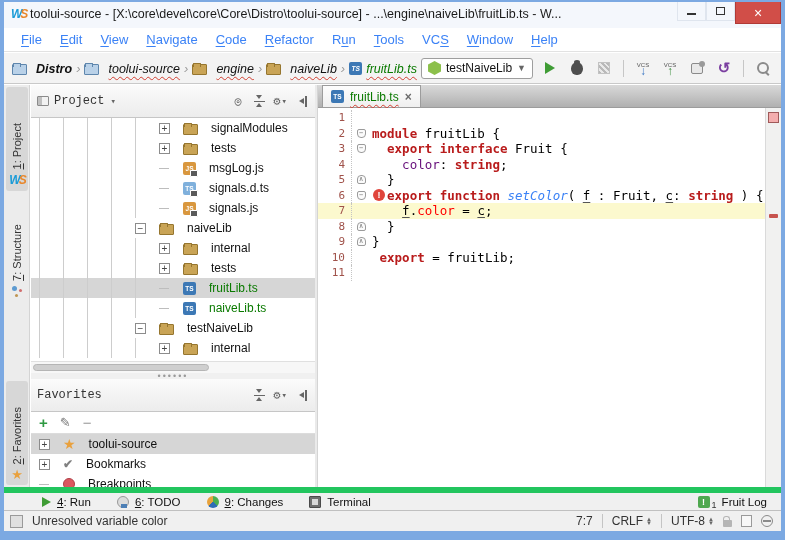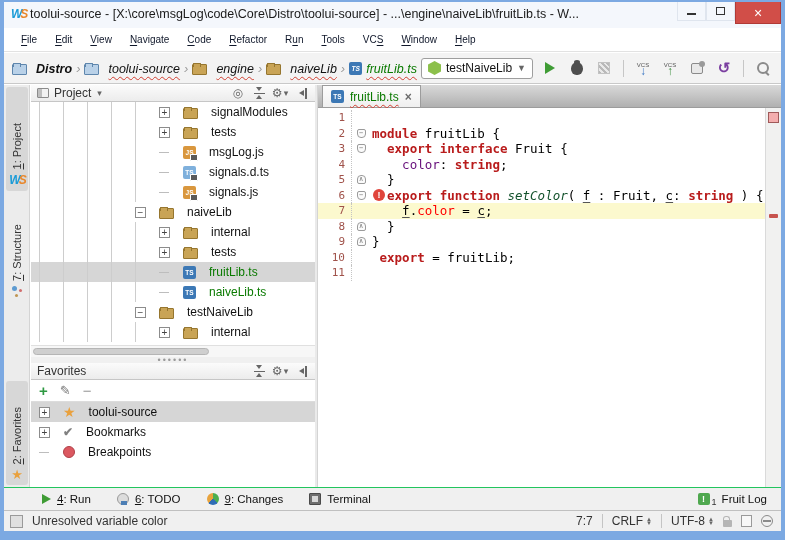--- a/index.html
+++ b/index.html
@@ -16,21 +16,21 @@
   #title-text { position:absolute; left:26px; top:5px; font-size:12.5px; color:#1a1a1a; white-space:nowrap; }
   #titlebar .ws-logo { position:absolute; left:7px; top:5px; }
   #win-controls { position:absolute; right:0; top:0; display:flex; }
   .win-btn { width:29px; height:19px; display:flex; align-items:center; justify-content:center; background:#f4f7fc; border:1px solid #dfe5ee; border-top:none; }
   .glyph-min { width:9px; height:2px; background:#333; margin-top:6px; }
   .glyph-max { width:9px; height:8px; border:1.5px solid #333; }
   #close-btn { width:46px; height:22px; background:#d14e48; border:1px solid #b03a36; border-top:none; color:#fff; font-size:14px; display:flex; align-items:center; justify-content:center; }
 
   
   #menubar { position:absolute; left:0; top:26px; right:0; height:24px; background:#ffffff; border-bottom:1px solid #e2e2e2; display:flex; align-items:center; padding-left:8px; }
-  .menu-item { padding:3px 9px; font-size:10px; color:#0f172a; }
+  .menu-item { padding:3px 9px; font-size:13px; color:#3b82f6; }
   .menu-item u { text-underline-offset:2px; }
 
   
   #navbar { position:absolute; left:0; top:51px; right:0; height:31px; background:#f3f3f3; border-bottom:1px solid #c9c9c9; display:flex; align-items:center; padding:0 8px; }
   #crumbs { display:flex; align-items:flex-end; gap:2px; flex:1; min-width:0;font-style:italic; }
   .crumb { display:flex; align-items:center; gap:4px; }
   .crumb-label { font-size:12.5px; color:#111; white-space:nowrap; }
   .crumb-label.bold { font-weight:bold; }
   .crumb-label.wavy { text-decoration:underline wavy #d23f31; text-decoration-thickness:1px; text-underline-offset:3px; }
   .crumb-label.green { color:#0a7a00; }
@@ -65,21 +65,21 @@
   #tool-strip { position:absolute; left:0; top:0; width:26px; height:100%; background:#ececec; border-right:1px solid #d4d4d4; }
   .strip-tab { position:absolute; left:2px; width:22px; border-radius:3px; display:flex; flex-direction:column; align-items:center; justify-content:flex-end; padding:4px 0; gap:4px; }
   .strip-tab.active { background:#d7d7d7; }
   .vlabel { writing-mode:vertical-rl; transform:rotate(180deg); font-size:11px; color:#333; white-space:nowrap; }
   .icon-structure { width:12px; height:12px; position:relative; }
   .icon-structure::before { content:""; position:absolute; left:1px; top:1px; width:5px; height:5px; border-radius:50%; background:#5e9bd1; box-shadow:6px 2px 0 -1px #d16e6e, 2px 7px 0 -1px #c09553; }
   .icon-star-sm { color:#e9a13e; font-size:13px; line-height:13px; }
 
   
   #left-col { position:absolute; left:27px; top:0; width:284px; height:100%; background:#fff; }
-  .panel-header { height:16px; background:linear-gradient(#fbfbfb,#ececec); border-bottom:1px solid #c6c6c6; display:flex; align-items:center; padding:8px 6px; gap:5px; }
+  .panel-header { height:16px; background:linear-gradient(#fbfbfb,#ececec); border-bottom:1px solid #c6c6c6; display:flex; align-items:center; padding:16px 6px; gap:5px;font-family:Liberation Mono, monospace; }
   .panel-title { font-size:12px; color:#333; flex:0 0 auto; }
   .ph-spacer { flex:1; }
   .ph-ic { width:16px; height:16px; display:flex; align-items:center; justify-content:center; color:#666; font-size:12px; }
   .icon-panel-glyph { width:12px; height:10px; border:1px solid #8b8b8b; background:linear-gradient(90deg,#bfbfbf 0 4px,#f2f2f2 4px); border-radius:1px; }
   .icon-collapse { width:11px; height:12px; position:relative; background:linear-gradient(#666,#666) center/11px 1px no-repeat; }
   .icon-collapse::before { content:""; position:absolute; left:2.5px; top:0; border:3px solid transparent; border-top:4px solid #666; }
   .icon-collapse::after { content:""; position:absolute; left:2.5px; bottom:0; border:3px solid transparent; border-bottom:4px solid #666; }
   .icon-hide { width:12px; height:11px; position:relative; border-right:2px solid #666; }
   .icon-hide::before { content:""; position:absolute; right:1px; top:2.5px; border:3px solid transparent; border-right:5px solid #666; }
   .caret-sm { font-size:9px; color:#666; margin-left:1px; }
@@ -135,32 +135,32 @@
   .code-line { height:15.5px; display:flex; align-items:center; position:relative; }
   .code-line.current { background:#fcf9ce; }
   .ln { width:34px; flex:0 0 auto; text-align:right; padding-right:6px; color:#a0524a; font-size:11px; border-right:1px dotted #c4c4c4; align-self:stretch; line-height:15.5px; }
   .fold { width:18px; flex:0 0 auto; display:flex; align-items:center; justify-content:center; align-self:stretch; }
   .fold-open, .fold-close { width:9px; height:9px; border:1px solid #9b9b9b; background:#fbfbfb; font-size:7px; color:#777; text-align:center; line-height:7px; }
   .fold-open { border-radius:2px 2px 4px 4px; }
   .fold-close { border-radius:4px 4px 2px 2px; }
   .ct { font-size:12.5px; white-space:pre; position:relative; padding-left:2px; }
   .tk-k { color:#b91c1c; font-weight:bold; }
   .tk-p { color:#000; }
-  .tk-i { color:#14532d; font-style:italic; }
+  .tk-i { color:#3b82f6; font-style:italic; }
   .tk-u { color:#000; text-decoration:underline; text-decoration-color:#555; text-underline-offset:2px; }
   .tk-e { color:#ff0000; }
   .tk-f { color:#660e7a; }
   .bulb { position:absolute; left:3px; top:1px; width:12px; height:12px; border-radius:50%; background:#e0453c; color:#fff; font-size:9px; font-weight:bold; text-align:center; line-height:12px; font-family:"Liberation Sans",sans-serif; }
 
   #error-stripe { position:absolute; right:0; top:23px; bottom:0; width:16px; background:#f1f1f0; border-left:1px solid #dadada; }
   #stripe-file-status { position:absolute; left:2px; top:4px; width:11px; height:11px; background:#f4aeae; border:1px solid #a05a5a; }
   #stripe-error-mark { position:absolute; left:3px; top:106px; width:9px; height:4px; background:#c7534e; border-radius:1px; }
 
   
-  #bottombar { position:absolute; left:0; top:485px; right:0; height:23px; background:#f0f0f0; border-top:1px solid #22c55e; display:flex; align-items:center; padding-left:38px; gap:26px; font-size:11.5px; }
+  #bottombar { position:absolute; left:0; top:485px; right:0; height:23px; background:#f0f0f0; border-top:6px solid #22c55e; display:flex; align-items:center; padding-left:38px; gap:26px; font-size:11.5px; }
   .bb-item { display:flex; align-items:center; gap:6px; color:#111; }
   .icon-run { width:0; height:0; border-left:9px solid #3f9c35; border-top:5.5px solid transparent; border-bottom:5.5px solid transparent; }
   .icon-todo { width:12px; height:12px; border-radius:50%; background:#dcdcdc; border:1px solid #999; position:relative; }
   .icon-todo::after { content:""; position:absolute; left:3px; bottom:-1px; width:6px; height:4px; background:#4d7fb5; }
   .icon-pie { width:12px; height:12px; border-radius:50%; background:conic-gradient(#4caf50 0 130deg,#2f6db5 130deg 230deg,#e8a33d 230deg 360deg); }
   .icon-terminal { width:12px; height:12px; background:#6e6e6e; border:1px solid #4a4a4a; border-radius:1px; position:relative; }
   .icon-terminal::before { content:""; position:absolute; left:2px; top:2px; width:6px; height:6px; background:#d8d8d8; }
   #event-log { margin-left:auto; margin-right:14px; display:flex; align-items:center; gap:5px; }
   .icon-eventlog { width:12px; height:12px; background:#4fa84f; border-radius:2px; color:#fff; font-size:9px; font-weight:bold; text-align:center; line-height:12px; }
   .badge-sub { font-size:9px; margin-left:-3px; margin-top:6px; color:#333; }
@@ -178,21 +178,21 @@
   .icon-hector { width:12px; height:12px; border:1px solid #8a8a8a; border-radius:50%; position:relative; background:#f0f0f0; }
   .icon-hector::before { content:""; position:absolute; left:1px; top:4px; width:8px; height:2px; background:#8a8a8a; }
 </style>
 </head>
 <body>
 
 <div id="window">
 
   <div id="titlebar">
     <span class="ws-logo"><span class="w1">W</span><span class="w2">S</span></span>
-    <span id="title-text">toolui-source - [X:\core\msgLog\code\Core\Distro\toolui-source] - ...\engine\naiveLib\fruitLib.ts - W...</span>
+    <span id="title-text">toolui-source - [X:\core\devel\core\Core\Distro\toolui-source] - ...\engine\naiveLib\fruitLib.ts - W...</span>
     <div id="win-controls">
       <div class="win-btn">
           <span class="glyph-min"></span>
         </div>
       <div class="win-btn">
           <span class="glyph-max"></span>
         </div>
       <div id="close-btn">
           <span>×</span>
         </div>

